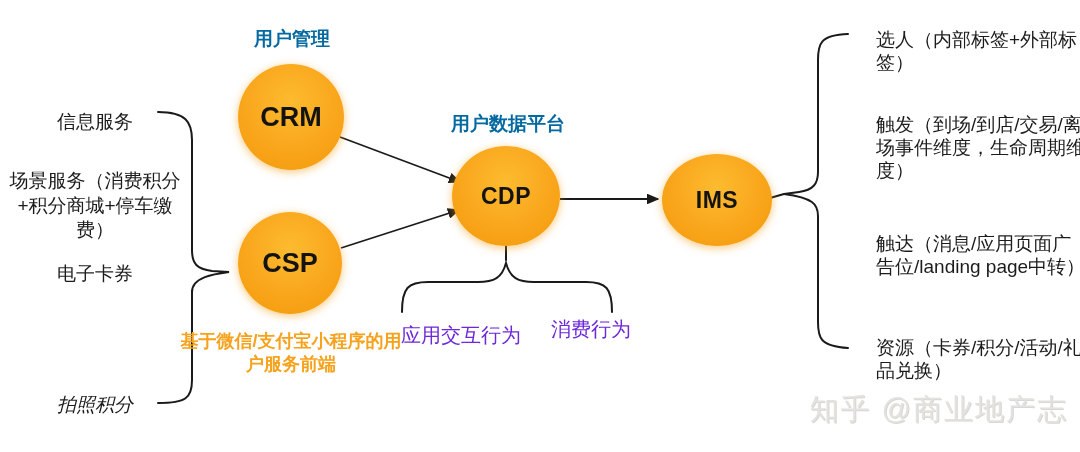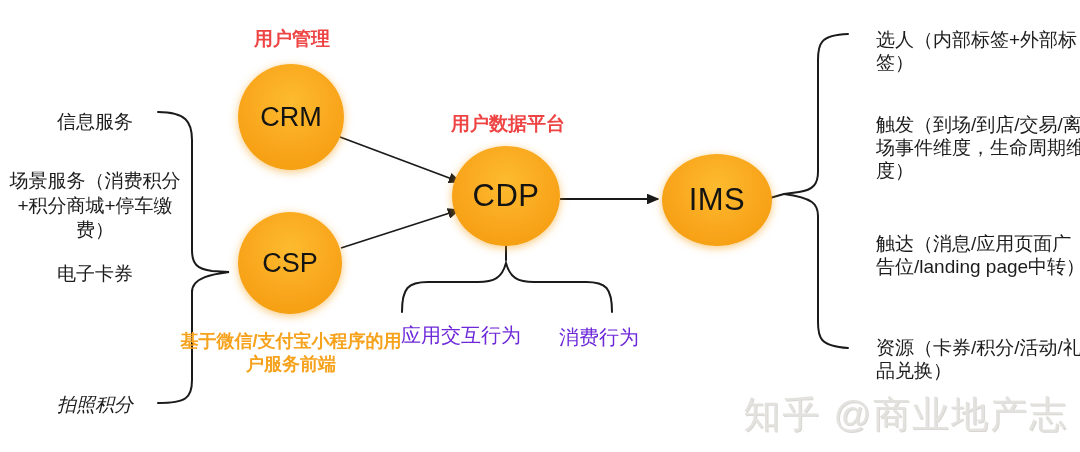--- a/index.html
+++ b/index.html
@@ -8,41 +8,41 @@
     font-family:"Liberation Sans","DejaVu Sans",sans-serif;color:#1d1d1d;
   }
   svg.lines{position:absolute;left:0;top:0;width:1080px;height:452px;}
   .list-item{
     position:absolute;font-size:19px;line-height:1.3;color:#1c1c1c;
     word-break:break-all;
   }
   .left-item{width:186px;left:2px;text-align:center;}
   .right-item{width:214px;left:876px;text-align:left;line-height:1.22;}
   .stage-label{
-    position:absolute;font-size:19px;font-weight:bold;color:#ef4444;
+    position:absolute;font-size:19px;font-weight:bold;color:#0369a1;
     text-align:center;white-space:nowrap;transform:translateX(-50%);
   }
   .node{
     position:absolute;border-radius:50%;
     background:radial-gradient(circle at 50% 36%, #fdbb2f 0%, #f9a51b 58%, #f29a09 100%);
     box-shadow:0 2px 9px rgba(243,156,18,.55);
     display:flex;align-items:center;justify-content:center;
-    color:#131313;font-weight:normal;
+    color:#131313;font-weight:bold;
   }
   .node-sm{font-size:27px;}
-  .node-lg{font-size:31px;letter-spacing:.5px;}
+  .node-lg{font-size:23px;letter-spacing:.5px;}
   .csp-note{
     position:absolute;left:180px;top:330px;width:222px;text-align:center;
     font-size:18px;line-height:1.3;font-weight:bold;color:#f6a21c;word-break:break-all;
   }
   .cdp-input{
     position:absolute;font-size:20px;color:#6d28d9;white-space:nowrap;transform:translateX(-50%);
   }
   .watermark{
-    position:absolute;right:12px;top:390px;font-size:37px;letter-spacing:2px;
+    position:absolute;right:12px;top:390px;font-size:29px;letter-spacing:2px;
     color:#e3e2df;text-shadow:1px 1px 0 #d8d7d3,-1px -1px 0 #ffffff;
     white-space:nowrap;
   }
 </style>
 </head>
 <body>
 
 <div class="canvas">
 
   <svg class="lines" viewBox="0 0 1080 452">
@@ -82,21 +82,21 @@
   <div class="node node-lg" style="left:452px;top:146px;width:108px;height:100px;">
     <span>CDP</span>
   </div>
   <div class="node node-lg" style="left:662px;top:154px;width:110px;height:92px;">
     <span>IMS</span>
   </div>
 
   <div class="csp-note">基于微信/支付宝小程序的用户服务前端</div>
 
   <div class="cdp-input" style="left:461px;top:322px;">应用交互行为</div>
-  <div class="cdp-input" style="left:591px;top:324px;margin-left:8px;">消费行为</div>
+  <div class="cdp-input" style="left:591px;top:316px;">消费行为</div>
 
   <div class="list-item right-item" style="top:28px;">选人（内部标签+外部标签）</div>
   <div class="list-item right-item" style="top:113px;">触发（到场/到店/交易/离场事件维度，生命周期维度）</div>
   <div class="list-item right-item" style="top:232px;">触达（消息/应用页面广告位/landing page中转）</div>
   <div class="list-item right-item" style="top:336px;">资源（卡券/积分/活动/礼品兑换）</div>
 
   <div class="watermark">知乎 @商业地产志</div>
 
 </div>
 

